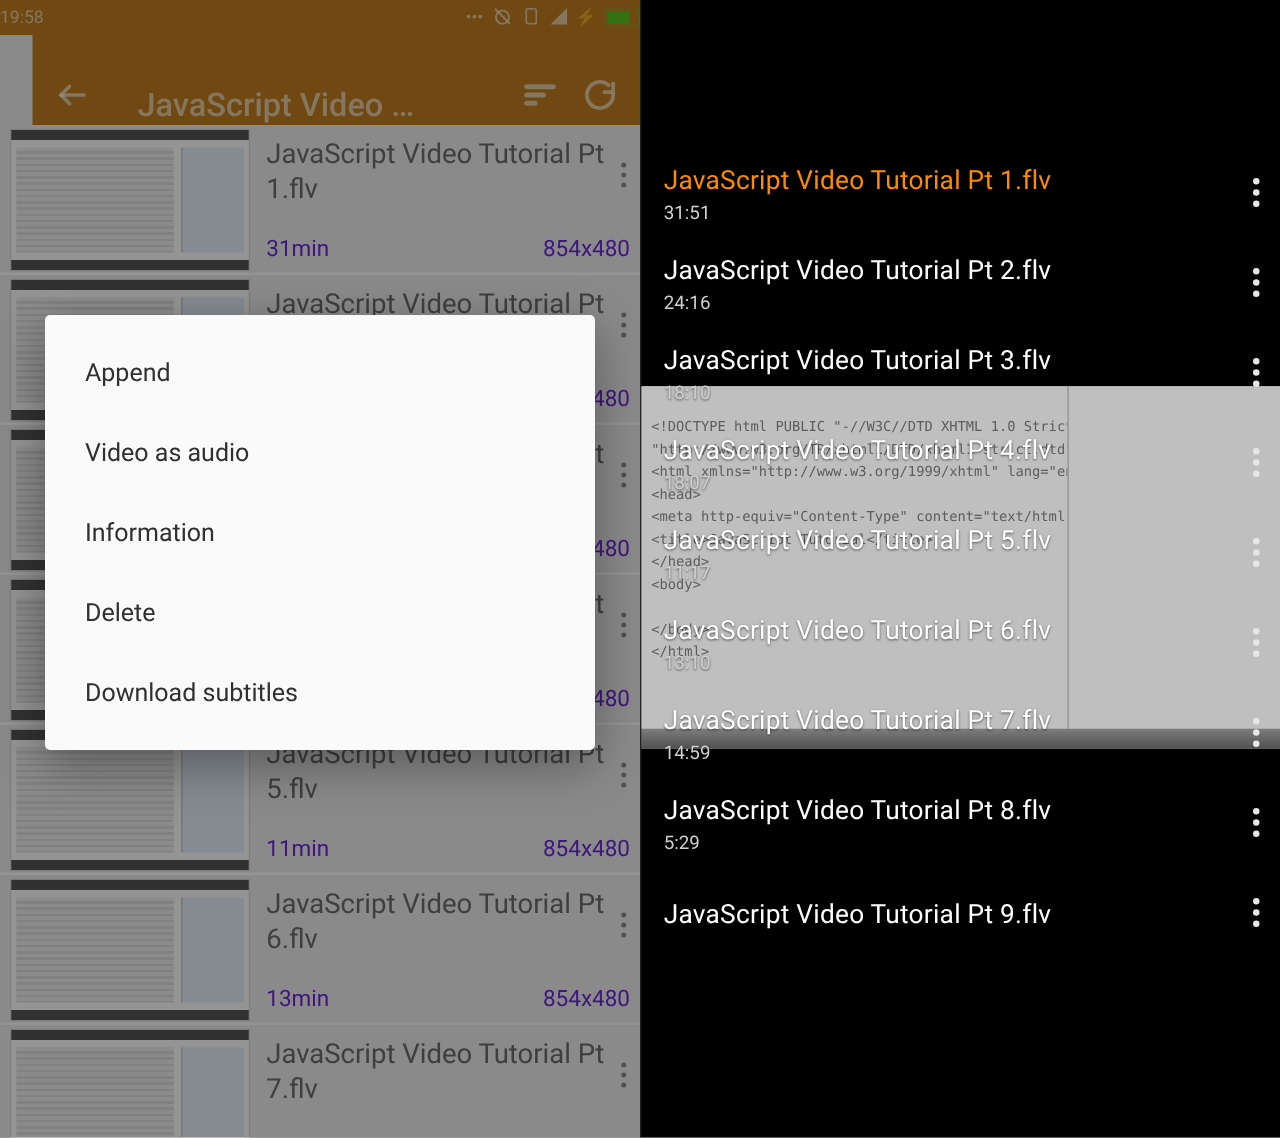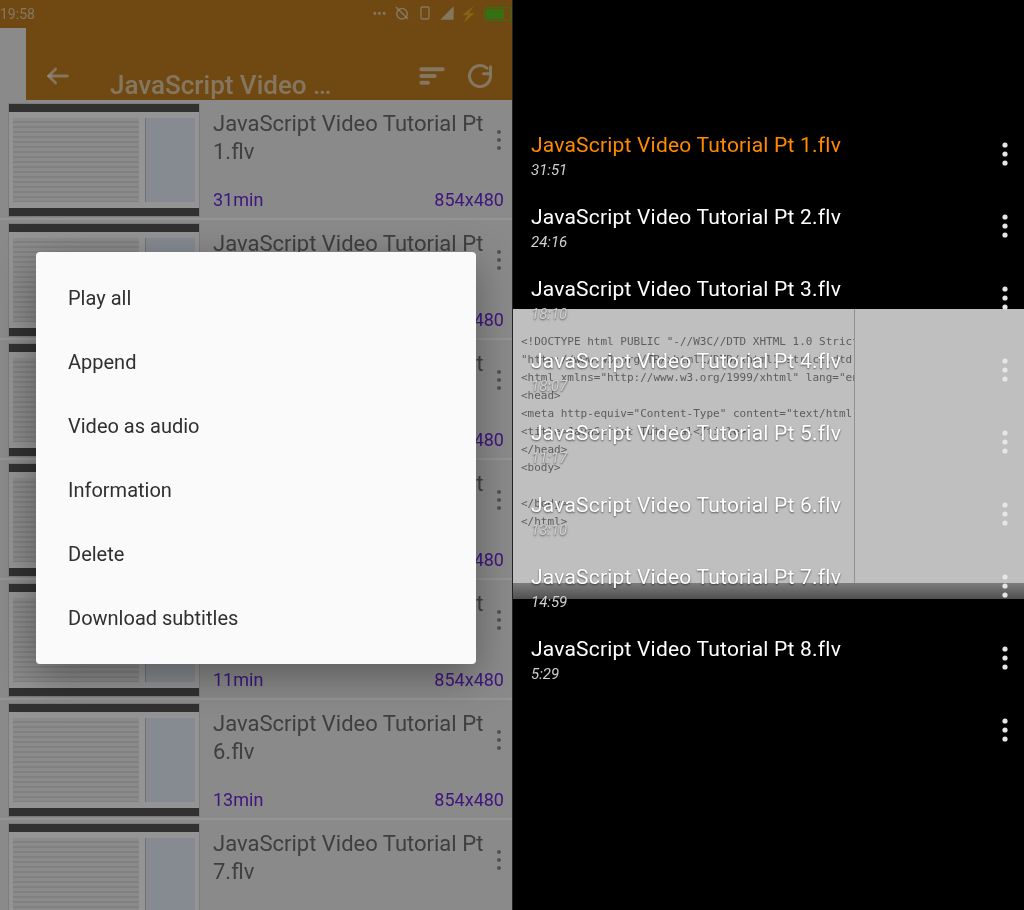--- a/index.html
+++ b/index.html
@@ -71,21 +71,21 @@
   .r-bgimg .browser{ position:absolute; right:0; top:0; width:170px; bottom:16px; background:#fff; border-left:1px solid #c2c2c2;}
   .r-bgimg .editor { position:absolute; left:0; top:0; right:170px; bottom:16px; background:#fff; }
   .r-bgimg .code   { position:absolute; left:8px; top:24px; right:8px; color:#7d7d7d;
                      font-family:Menlo,Consolas,monospace; font-size:11px; line-height:18px; white-space:pre; }
 
   .r-list { position:absolute; inset:0; padding-top:120px; }
   .r-row { height:72px; display:flex; align-items:center; padding:0 18px; position:relative; }
   .r-row .txt { display:flex; flex-direction:column; gap:4px; }
   .r-title { font-size:21px; color:#fff; letter-spacing:.2px; text-shadow:0 1px 2px rgba(0,0,0,.6);}
   .r-title.selected { color:#ff8a00; }
-  .r-dur { font-size:15px; color:#d0d0d0; text-shadow:0 1px 2px rgba(0,0,0,.6);font-style:italic;}
+  .r-dur { font-size:15px; color:#d0d0d0; text-shadow:0 1px 2px rgba(0,0,0,.6);}
   .r-more { position:absolute; right:16px; top:50%; transform:translateY(-50%); }
   .r-more svg circle { fill:#e6e6e6; }
 </style>
 </head>
 <body>
 
 <div class="root">
 
   <div class="pane left">
 
@@ -277,21 +277,20 @@
                 <circle cx="3" cy="12" r="2"></circle>
                 <circle cx="3" cy="20" r="2"></circle>
               </svg></div>
           </div>
         </div>
       </div>
 
     <div class="scrim"></div>
 
     <div class="dialog" id="dialog">
-        <div class="dialog-item">Play all</div>
         <div class="dialog-item">Append</div>
         <div class="dialog-item">Video as audio</div>
         <div class="dialog-item">Information</div>
         <div class="dialog-item">Delete</div>
         <div class="dialog-item">Download subtitles</div>
       </div>
 
   </div>
 
   <div class="pane right">
@@ -396,20 +395,21 @@
             <div class="r-dur">5:29</div>
           </div>
           <div class="r-more"><svg width="6" height="26" viewBox="0 0 6 26">
               <circle cx="3" cy="4" r="2.6"></circle>
               <circle cx="3" cy="13" r="2.6"></circle>
               <circle cx="3" cy="22" r="2.6"></circle>
             </svg></div>
         </div>
         <div class="r-row">
           <div class="txt">
+            <div class="r-title">JavaScript Video Tutorial Pt 9.flv</div>
           </div>
           <div class="r-more"><svg width="6" height="26" viewBox="0 0 6 26">
               <circle cx="3" cy="4" r="2.6"></circle>
               <circle cx="3" cy="13" r="2.6"></circle>
               <circle cx="3" cy="22" r="2.6"></circle>
             </svg></div>
         </div>
       </div>
   </div>
 

